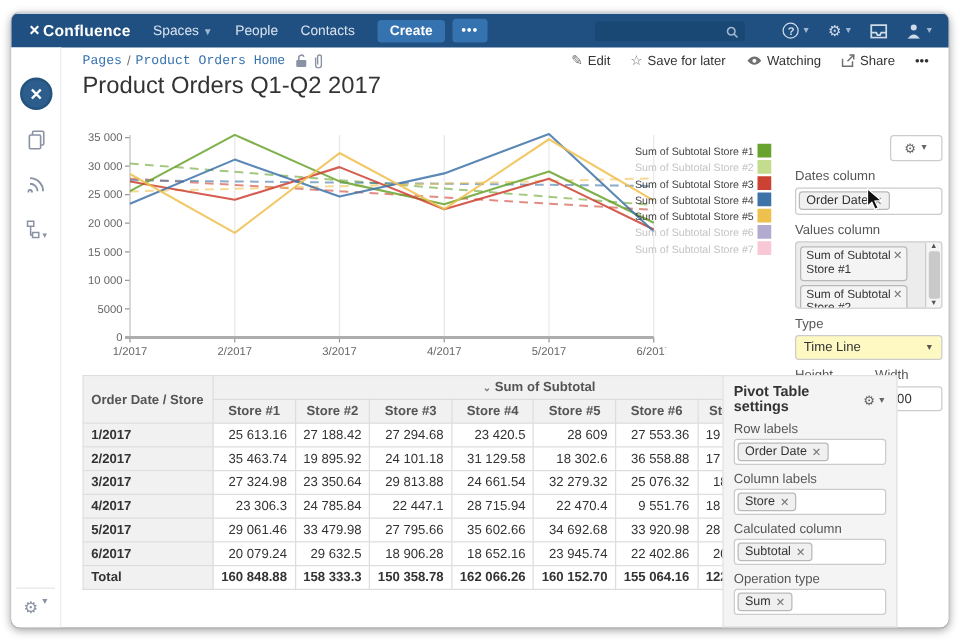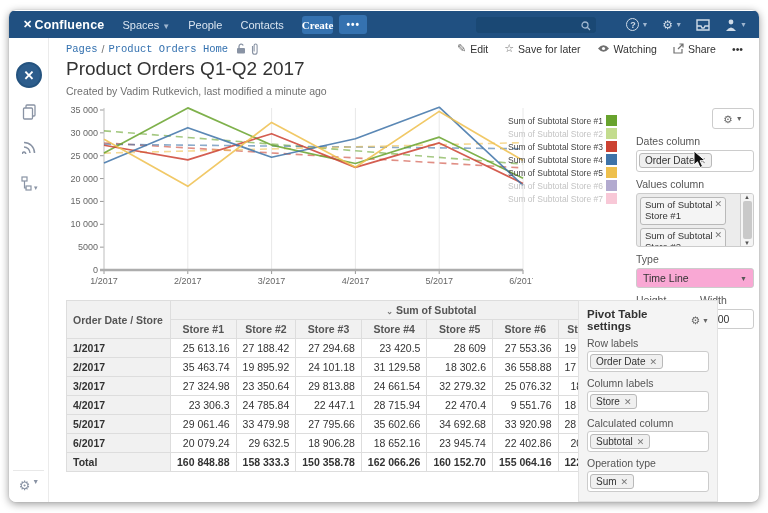--- a/index.html
+++ b/index.html
@@ -7,21 +7,21 @@
   .window { position:absolute; left:9px; top:10px; width:750px; height:492px; background:#fff;
             border-radius:7px; box-shadow:0 2px 8px rgba(0,0,0,.4), 0 0 1px rgba(0,0,0,.3); overflow:hidden; }
 
   
   .navbar { position:absolute; left:0; top:1px; width:100%; height:27px; background:#205081; display:flex; align-items:center; }
   .nav-logo { display:flex; align-items:center; margin-left:14px; color:#fff; font-weight:bold; font-size:12.5px; letter-spacing:.2px; cursor:pointer;}
   .nav-logo .xmark { font-size:11px; margin-right:2px; font-weight:bold;}
   .nav-item { color:#d9e4f0; font-size:11px; margin-left:18px; cursor:pointer; }
   .nav-item .caret { font-size:8px; color:#9fb6cf; }
   .btn-create { background:#3572b0; color:#fff; font-size:11px; font-weight:bold; border:none; border-radius:3px;
-                padding:3px 0; margin-left:18px; cursor:pointer;font-family:Liberation Serif, serif; }
+                padding:3px 10px; margin-left:18px; cursor:pointer; }
   .btn-more-nav { background:#3572b0; color:#fff; font-size:10px; font-weight:bold; border:none; border-radius:3px;
                 padding:4px 7px; margin-left:6px; cursor:pointer; letter-spacing:1px;}
   .nav-right { margin-left:auto; display:flex; align-items:center; margin-right:12px; }
   .nav-search { width:120px; height:16px; background:#1a4874; border:1px solid #1a4874; border-radius:3px;
                 position:relative; margin-right:16px; }
   .nav-search svg { position:absolute; right:3px; top:2px; }
   .nav-ic { color:#cfdbe8; margin-left:14px; display:flex; align-items:center; cursor:pointer; font-size:12px; }
   .nav-ic .caret { font-size:7px; margin-left:2px; color:#9fb6cf;}
   .help-circle { width:13px; height:13px; border:1.4px solid #cfdbe8; border-radius:50%; font-size:9px; font-weight:bold;
                  display:flex; align-items:center; justify-content:center; }
@@ -60,21 +60,21 @@
   .tag { display:inline-flex; align-items:center; gap:4px; background:#f0f0f0; border:1px solid #b9b9b9; border-radius:3px;
          padding:1px 5px; font-size:10px; color:#333; }
   .tag .x { color:#777; font-size:9px; cursor:pointer; }
   .listbox { position:relative; background:#ececec; border:1px solid #ccc; border-radius:3px; height:54px; overflow:hidden; padding:3px; }
   .lb-tag { position:relative; width:86px; background:#f4f4f4; border:1px solid #b9b9b9; border-radius:3px;
             font-size:9.5px; color:#333; padding:2px 12px 2px 4px; line-height:1.15; margin-bottom:3px; }
   .lb-tag .x { position:absolute; right:3px; top:1px; color:#777; font-size:9px; cursor:pointer; }
   .lb-scroll { position:absolute; right:0; top:0; bottom:0; width:13px; background:#f5f5f5; border-left:1px solid #ccc;
                display:flex; flex-direction:column; align-items:center; justify-content:space-between; font-size:6px; color:#555; cursor:pointer;}
   .lb-thumb { width:9px; flex:1; margin:1px 0; background:#c9c9c9; border-radius:2px; }
-  .select-box { background:#f9a8d4; border:1px solid #ccc; border-radius:3px; height:20px; display:flex; align-items:center;
+  .select-box { background:#fef9c3; border:1px solid #ccc; border-radius:3px; height:20px; display:flex; align-items:center;
                 padding:0 6px; color:#333; cursor:pointer; }
   .select-box .caret { margin-left:auto; font-size:7px; color:#555; }
   .hw-row { display:flex; gap:10px; }
   .hw-col { flex:1; }
   .input-box { background:#fff; border:1px solid #ccc; border-radius:3px; height:20px; display:flex; align-items:center;
                padding:0 5px; color:#333; font-size:10.5px; }
 
   
   .pivot-table { position:absolute; left:57px; top:290px; border-collapse:collapse; font-size:10.5px; color:#333; }
   .pivot-table th, .pivot-table td { border:1px solid #ddd; padding:3px 6px; }
@@ -208,21 +208,20 @@
             <path d="M1 4 v6 h8 v-4" fill="none" stroke="#707070" stroke-width="1.2"></path>
             <path d="M5 6 L10 1 M6.5 1 H10 V4.5" fill="none" stroke="#707070" stroke-width="1.2"></path>
           </svg>
         <span>Share</span>
         </span>
       <span class="action">•••</span>
     </span>
   </div>
 
   <div class="page-title">Product Orders Q1-Q2 2017</div>
-  <div class="byline">Created by Vadim Rutkevich, last modified a minute ago</div>
 
   <svg id="chart-svg" width="472" height="196" viewBox="0 0 472 196">
       <line x1="43" y1="10" x2="43" y2="172" stroke="#e8e8e8" stroke-width="1"></line>
       <line x1="43" y1="172" x2="43" y2="176" stroke="#999" stroke-width="1"></line>
       <text x="43" y="186" text-anchor="middle" font-size="9" fill="#666">1/2017</text>
       <line x1="126.8" y1="10" x2="126.8" y2="172" stroke="#e8e8e8" stroke-width="1"></line>
       <line x1="126.8" y1="172" x2="126.8" y2="176" stroke="#999" stroke-width="1"></line>
       <text x="126.8" y="186" text-anchor="middle" font-size="9" fill="#666">2/2017</text>
       <line x1="210.6" y1="10" x2="210.6" y2="172" stroke="#e8e8e8" stroke-width="1"></line>
       <line x1="210.6" y1="172" x2="210.6" y2="176" stroke="#999" stroke-width="1"></line>

